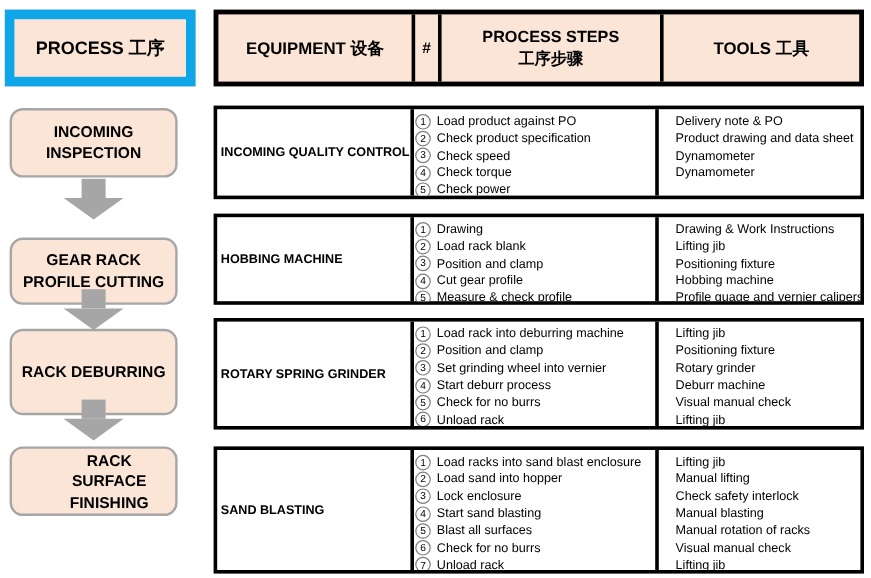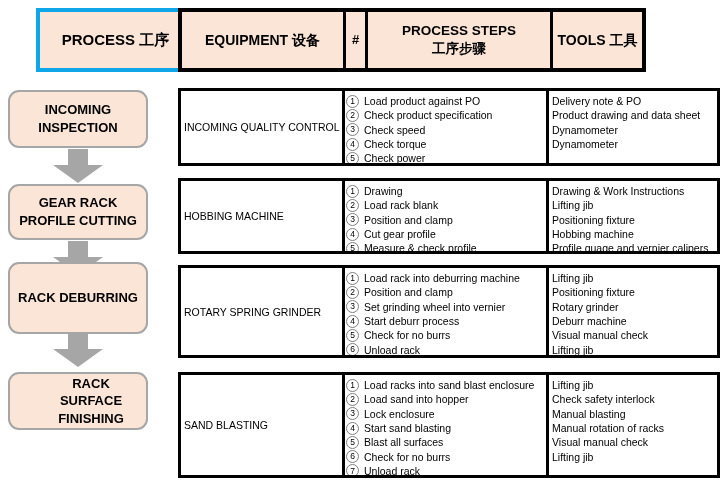--- a/index.html
+++ b/index.html
@@ -4,44 +4,44 @@
 <style>
   html,body{margin:0;padding:0;background:#fff;}
   .canvas{
     position:relative;width:726px;height:482px;background:#fff;
     font-family:"Liberation Sans","DejaVu Sans",sans-serif;color:#000;
     overflow:hidden;
   }
   
   .flow-header{
     position:absolute;left:4px;top:8px;width:159px;height:64px;
-    box-sizing:border-box;border:4px solid #0ea5e9;background:#FBE5D6;
+    box-sizing:border-box;border:8px solid #0ea5e9;background:#FBE5D6;
     display:flex;align-items:center;justify-content:center;
-    font-weight:bold;font-size:15px;text-align:center;margin-left:32px;
+    font-weight:bold;font-size:15px;text-align:center;
   }
   .flow-box{
     position:absolute;left:8px;width:140px;
     box-sizing:border-box;border:2px solid #A6A6A6;border-radius:11px;
     background:#FBE5D6;display:flex;align-items:center;justify-content:center;
     font-weight:bold;font-size:13px;text-align:center;line-height:1.35;
     white-space:pre-line;padding:2px 6px;
   }
   .fb1{top:90px;height:58px;}
-  .fb2{top:184px;height:56px;}
-  .fb3{top:262px;height:72px;}
+  .fb2{top:198px;height:56px;}
+  .fb3{top:274px;height:72px;}
   .fb4{top:372px;height:58px;padding-left:32px;}
   .arrow{position:absolute;left:53px;width:50px;height:34px;}
   .arrow .stem{width:20px;height:16px;margin:0 auto;background:#A6A6A6;}
   .arrow .head{width:0;height:0;margin:0 auto;
     border-left:25px solid transparent;border-right:25px solid transparent;
     border-top:18px solid #A6A6A6;}
   .ar1{top:149px;} .ar2{top:241px;} .ar3{top:333px;}
   
   .tbl-header{
-    position:absolute;left:178px;top:8px;width:468px;height:64px;
+    position:absolute;left:178px;top:8px;width:542px;height:64px;
     box-sizing:border-box;border:4px solid #000;background:#FBE5D6;
     display:grid;grid-template-columns:161px 22px 185px 1fr;
   }
   .tbl-header .hcell{
     display:flex;flex-direction:column;align-items:center;justify-content:center;
     font-weight:bold;font-size:14px;text-align:center;white-space:pre-line;line-height:1.3;
   }
   .tbl-header .hcell + .hcell{border-left:3px solid #000;}
   .hcell.hnum{font-size:13px;}
   .hcell.hsteps{font-size:13.5px;}
@@ -50,39 +50,39 @@
     position:absolute;left:178px;width:542px;
     box-sizing:border-box;border:3px solid #000;background:#fff;
     display:grid;grid-template-columns:161px 204px 1fr;
   }
   .r1{top:88px;height:78px;}
   .r2{top:178px;height:76px;}
   .r3{top:265px;height:93px;}
   .r4{top:372px;height:106px;}
   .eq-cell{
     display:flex;align-items:center;padding-left:3px;
-    font-size:10.5px;letter-spacing:0px;white-space:nowrap;overflow:hidden;
+    font-size:10.5px;letter-spacing:0px;white-space:nowrap;overflow:hidden;font-weight:bold;
   }
   .steps-cell,.tools-cell{
     border-left:3px solid #000;box-sizing:border-box;
     padding-top:3px;overflow:hidden;
   }
   .step-line{
     display:flex;align-items:center;height:14.3px;
     font-size:10.5px;white-space:nowrap;padding-left:1px;
   }
   .num-circle{
     flex:0 0 auto;width:11px;height:11px;margin-right:5px;
     border:1.2px solid #7F7F7F;border-radius:50%;background:#fff;
     display:inline-flex;align-items:center;justify-content:center;
     font-size:8.5px;line-height:1;color:#000;
   }
   .tool-line{
     height:14.3px;display:flex;align-items:center;
-    font-size:10.5px;white-space:nowrap;padding-left:3px;overflow:hidden;
+    font-size:10.5px;white-space:nowrap;padding-left:14px;overflow:hidden;
   }
 </style>
 </head>
 <body>
 
 <div class="canvas">
 
   <div class="flow-header">PROCESS 工序</div>
 
   <div class="flow-box fb1">INCOMING
@@ -246,20 +246,21 @@
           <span class="num-circle">6</span>
           <span>Check for no burrs</span>
         </div>
         <div class="step-line">
           <span class="num-circle">7</span>
           <span>Unload rack</span>
         </div>
       </div>
     <div class="tools-cell">
         <div class="tool-line">Lifting jib</div>
+        <div class="tool-line">Manual lifting</div>
         <div class="tool-line">Check safety interlock</div>
         <div class="tool-line">Manual blasting</div>
         <div class="tool-line">Manual rotation of racks</div>
         <div class="tool-line">Visual manual check</div>
         <div class="tool-line">Lifting jib</div>
       </div>
   </div>
 
 </div>
 

